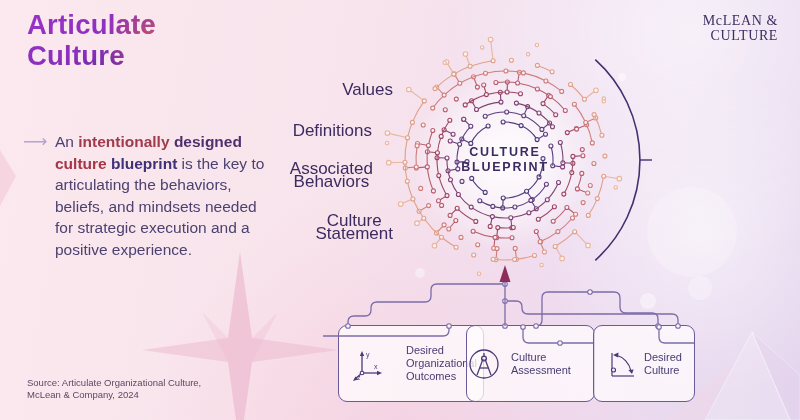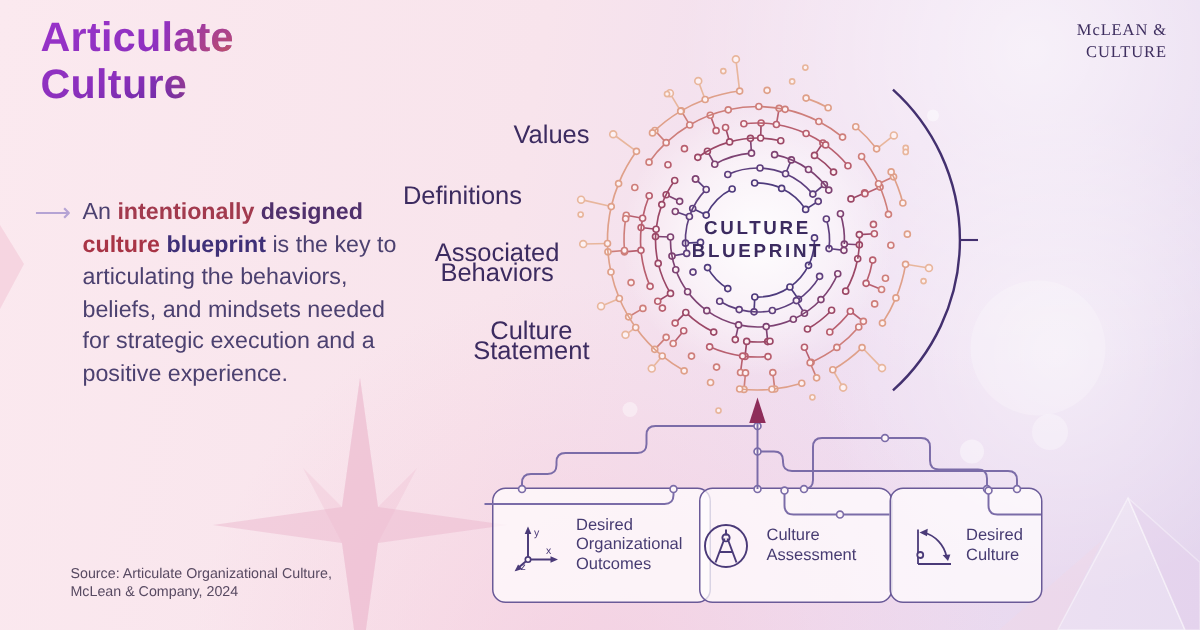--- a/index.html
+++ b/index.html
@@ -27,46 +27,46 @@
     -webkit-background-clip:text;background-clip:text;
     -webkit-text-fill-color:transparent;color:transparent;
   }
   #page-title span{display:block;}
   #intro-arrow{left:23px;top:131px;font-size:17px;color:#b5a3d4;}
   #intro-text{
     left:55px;top:131px;width:213px;font-size:15.5px;line-height:21.5px;
     color:#4c4170;font-weight:500;
   }
   #logo{right:22px;top:13px;text-align:right;font-family:"Liberation Serif",serif;
-    font-size:11px;line-height:15px;color:#3f2f60;letter-spacing:0.6px;}
+    font-size:14px;line-height:15px;color:#3f2f60;letter-spacing:0.6px;}
   #logo span{display:block;}
   .dlabel{font-size:17px;line-height:12.5px;color:#3c2b60;text-align:center;font-weight:500;}
   .dlabel span{display:block;}
   #label-values{right:407px;top:84px;}
-  #label-definitions{right:452px;top:125px;}
+  #label-definitions{right:428px;top:125px;}
   #label-behaviors{right:427px;top:163px;margin-left:18px;}
   #label-statement{right:407px;top:215px;}
   #center-label{left:443px;top:145px;width:124px;text-align:center;font-size:12.5px;
     line-height:15px;letter-spacing:1.8px;font-weight:700;color:#3c2b60;}
   #center-label span{display:block;}
   #advantage-label{left:657px;top:147px;font-size:10px;line-height:11.5px;
     letter-spacing:1px;font-weight:500;color:#3c2b60;}
   #advantage-label span{display:block;}
   .pbox{
     position:absolute;top:325px;height:77px;box-sizing:border-box;
     border:1.4px solid #6a5a98;border-radius:9px;background:rgba(255,252,253,0.75);
     display:flex;align-items:center;
   }
-  #box-outcomes{left:328px;width:146px;padding-left:13px;gap:10px;}
+  #box-outcomes{left:338px;width:146px;padding-left:13px;gap:22px;}
   #box-assessment{left:466px;width:129px;padding-left:0;gap:10px;}
   #box-culture{left:593px;width:102px;padding-left:10px;gap:8px;justify-content:space-between;}
   .pbox .blabel{font-size:11px;line-height:13px;color:#473c72;font-weight:500;}
   .bicon{flex:0 0 auto;}
   #source{left:27px;top:377px;font-size:9.5px;line-height:12px;color:#584a62;}
-  #source span{display:block;margin-left:20px;}
+  #source span{display:block;}
 </style>
 </head>
 <body>
 
 <div id="stage">
 
   <svg id="bg-decor" width="800" height="420">
     <polygon points="240,252 252,338 338,350 252,362 240,448 228,362 142,350 228,338" fill="rgba(236,183,205,0.5)"></polygon>
     <polygon points="278,312 252,338 240,252 228,338 202,312 228,362 240,448 252,362" fill="rgba(236,183,205,0.28)"></polygon>
     <polygon points="0,150 16,176 0,206" fill="rgba(242,196,214,0.55)"></polygon>

